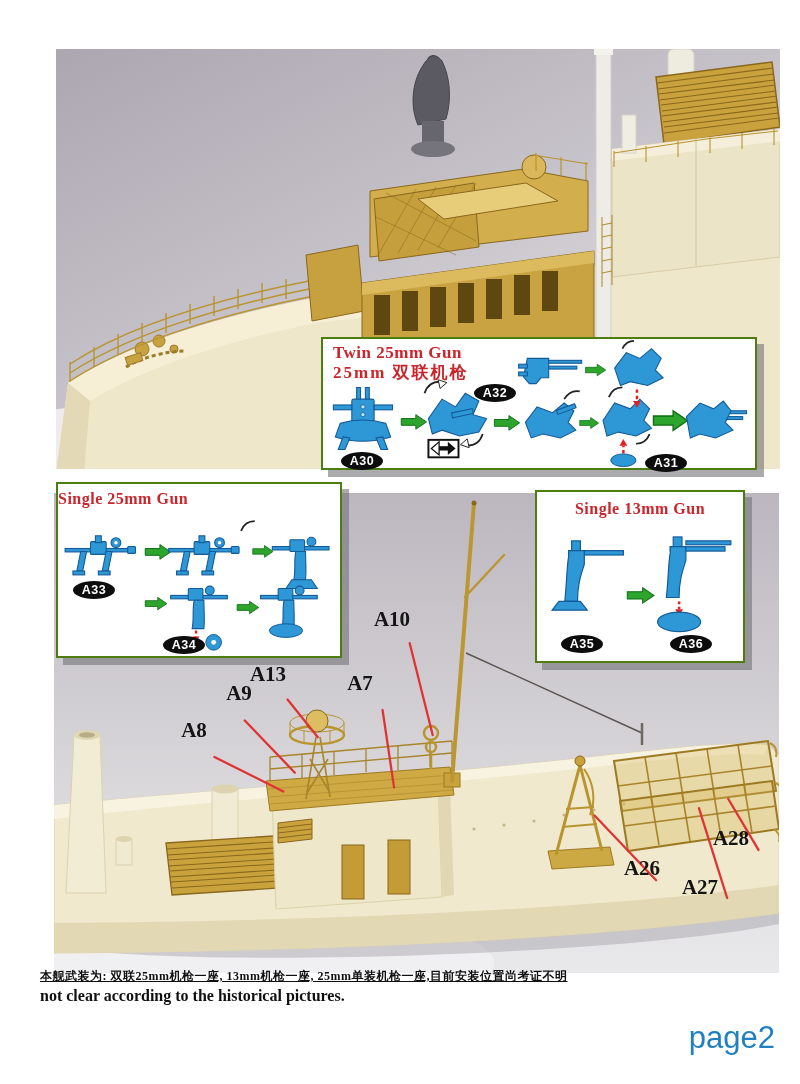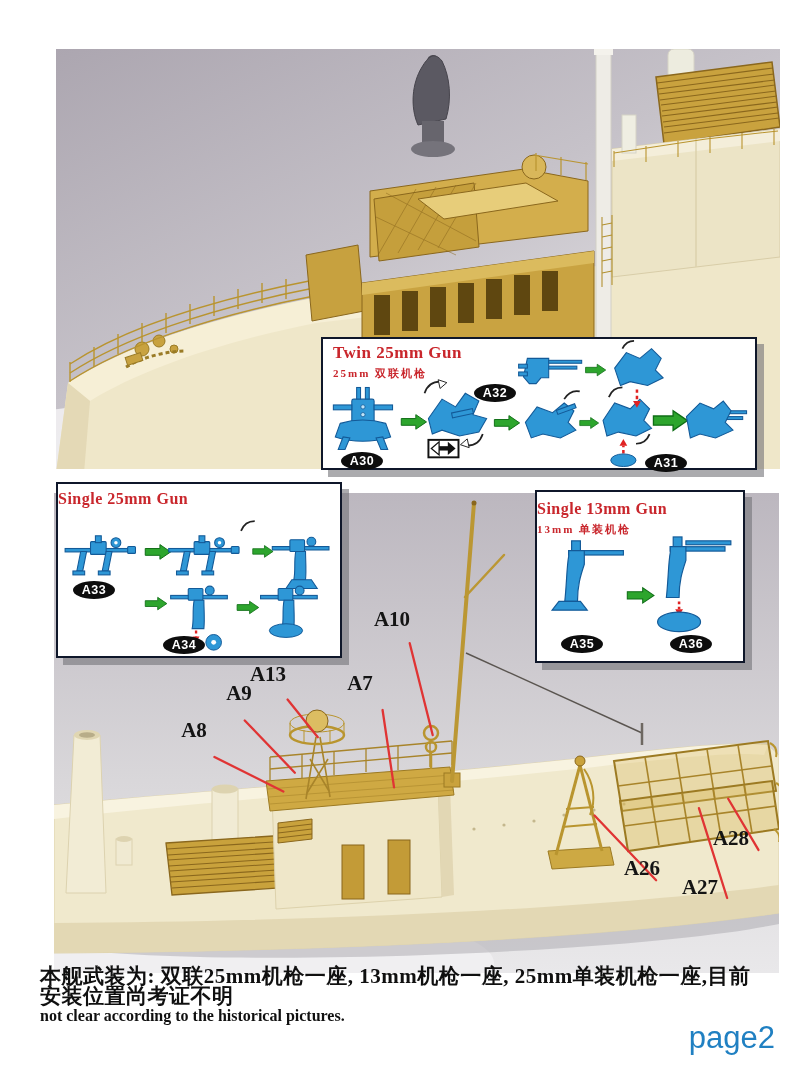--- a/index.html
+++ b/index.html
@@ -2,43 +2,43 @@
 <html><head>
 <meta charset="utf-8">
 <style>
   html,body{margin:0;padding:0;background:#ffffff;}
   .page{position:relative;width:800px;height:1084px;background:#ffffff;overflow:hidden;
         font-family:"Liberation Serif","DejaVu Serif",serif;}
   .photo{position:absolute;margin:0;padding:16px;overflow:hidden;}
   .photo svg{display:block;width:100%;height:100%;}
   .photo1{left:40px;top:33px;width:724px;height:420px;}
   .photo2{left:38px;top:477px;width:725px;height:480px;}
-  .inset{position:absolute;background:#ffffff;border:2px solid #0f172a;box-sizing:border-box;
+  .inset{position:absolute;background:#ffffff;border:2px solid #4d7c0f;box-sizing:border-box;
          box-shadow:7px 7px 0 rgba(115,115,120,0.6);}
   .inset svg.diagram{position:absolute;left:0;top:0;width:100%;height:100%;}
   .inset-twin{left:321px;top:337px;width:436px;height:133px;}
   .inset-s25{left:56px;top:482px;width:286px;height:176px;}
   .inset-s13{left:535px;top:490px;width:210px;height:173px;}
   .inset-title{position:absolute;z-index:3;color:#c9262c;font-weight:700;}
   .inset-twin .inset-title{left:10px;top:3px;text-align:left;}
   .inset-s25 .inset-title{left:0;right:0;top:5px;}
-  .inset-s13 .inset-title{left:0;right:0;top:7px;text-align:left;}
+  .inset-s13 .inset-title{left:0;right:0;top:7px;text-align:center;}
   .t-en{font-size:17px;line-height:21px;letter-spacing:.5px;}
-  .t-zh{font-size:11px;line-height:20px;letter-spacing:2px;}
+  .t-zh{font-size:17px;line-height:20px;letter-spacing:2px;}
   .inset-s25 .t-en,.inset-s13 .t-en{font-size:16px;line-height:20px;}
   .callout{position:absolute;z-index:4;width:42px;height:18px;background:#0d0d0d;color:#ffffff;
            border-radius:50%;display:flex;align-items:center;justify-content:center;
            font-family:"Liberation Sans","DejaVu Sans",sans-serif;font-weight:700;font-size:12.5px;
            letter-spacing:.5px;}
   .plabel{position:absolute;z-index:5;width:46px;text-align:center;font-weight:700;font-size:21px;
           color:#141414;font-family:"Liberation Serif","DejaVu Serif",serif;}
   .leaders{position:absolute;left:0;top:0;z-index:4;}
   .footer{position:absolute;left:40px;top:966px;width:724px;color:#101010;}
   .footer p{margin:0;}
-  .f-zh{font-size:21px;line-height:20px;font-weight:600;letter-spacing:.5px;}
+  .f-zh{font-size:12px;line-height:20px;font-weight:600;letter-spacing:.5px;text-decoration:underline;}
   .f-en{font-size:16px;line-height:19.5px;font-weight:700;}
   .pagenum{position:absolute;right:25px;top:1020px;font-family:"Liberation Sans","DejaVu Sans",sans-serif;
            font-weight:400;font-size:31px;color:#2080c2;letter-spacing:0;}
 </style>
 </head>
 <body>
 
 <div class="page">
 
   <figure class="photo photo1">
@@ -465,21 +465,20 @@
       <use href="#vg" transform="translate(206,100)"></use>
       <ellipse cx="232" cy="150" rx="17" ry="7" fill="#2e97d6" stroke="#135a98"></ellipse>
     </svg>
     <span class="callout" style="left:15px;top:97px;">A33</span>
     <span class="callout" style="left:105px;top:152px;">A34</span>
   </section>
 
   <section class="inset inset-s13">
     <div class="inset-title">
       <div class="t-en">Single 13mm Gun</div>
-      <div class="t-zh">13mm 单装机枪</div>
     </div>
     <svg class="diagram" viewBox="0 0 210 173">
       <defs>
         <g id="ga3">
             <polygon points="0,4 15,4 15,0 26,7.5 15,15 15,11 0,11" fill="#2da52d" stroke="#0f6d16" stroke-width="1"></polygon>
           </g>
         <g id="mg" fill="#2e97d6" stroke="#135a98" stroke-width="1.2">
           <rect x="14" y="12" width="56" height="4.5"></rect>
             <rect x="17" y="2" width="9" height="11"></rect>
           <path d="M14,12 L30,12 L30,26 C26,38 23,48 23,64 L10,64 C12,46 12,28 14,18 Z"></path>

